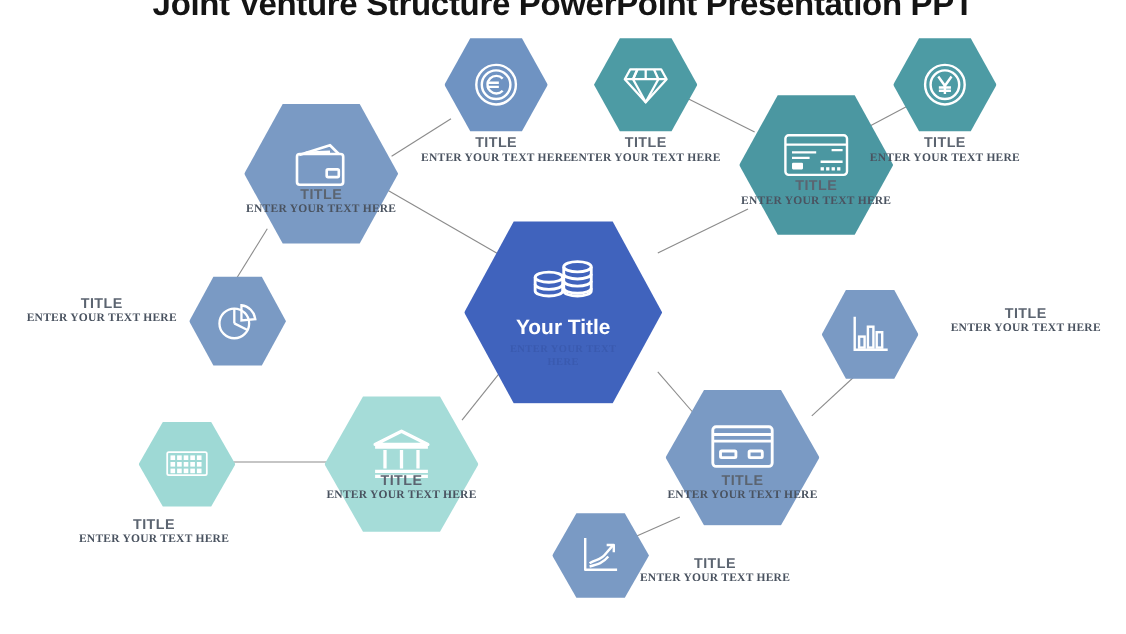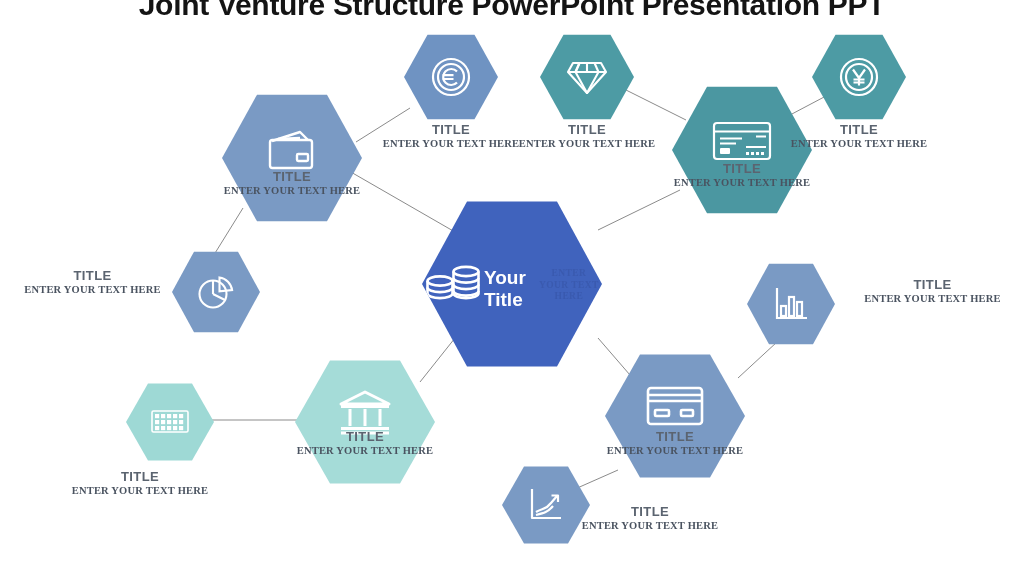--- a/index.html
+++ b/index.html
@@ -28,20 +28,21 @@
   
   #links{position:absolute;left:0;top:0;width:1024px;height:576px;z-index:1;}
 
   
   .node{position:absolute;z-index:5;}
   .hex{
     position:absolute;left:0;top:0;
     width:100%;height:100%;
     clip-path:polygon(25% 2%,75% 2%,100% 50%,75% 98%,25% 98%,0% 50%);
     display:flex;align-items:center;justify-content:center;
+    flex-direction:column;
   }
   .hex svg{display:block;}
 
   
   .lbl{position:absolute;z-index:20;text-align:center;line-height:1.12;}
   .lbl .t{
     font-family:"Liberation Sans", sans-serif;
     font-weight:bold;font-size:13px;color:#5b6470;letter-spacing:.4px;
   }
   .lbl .s{

